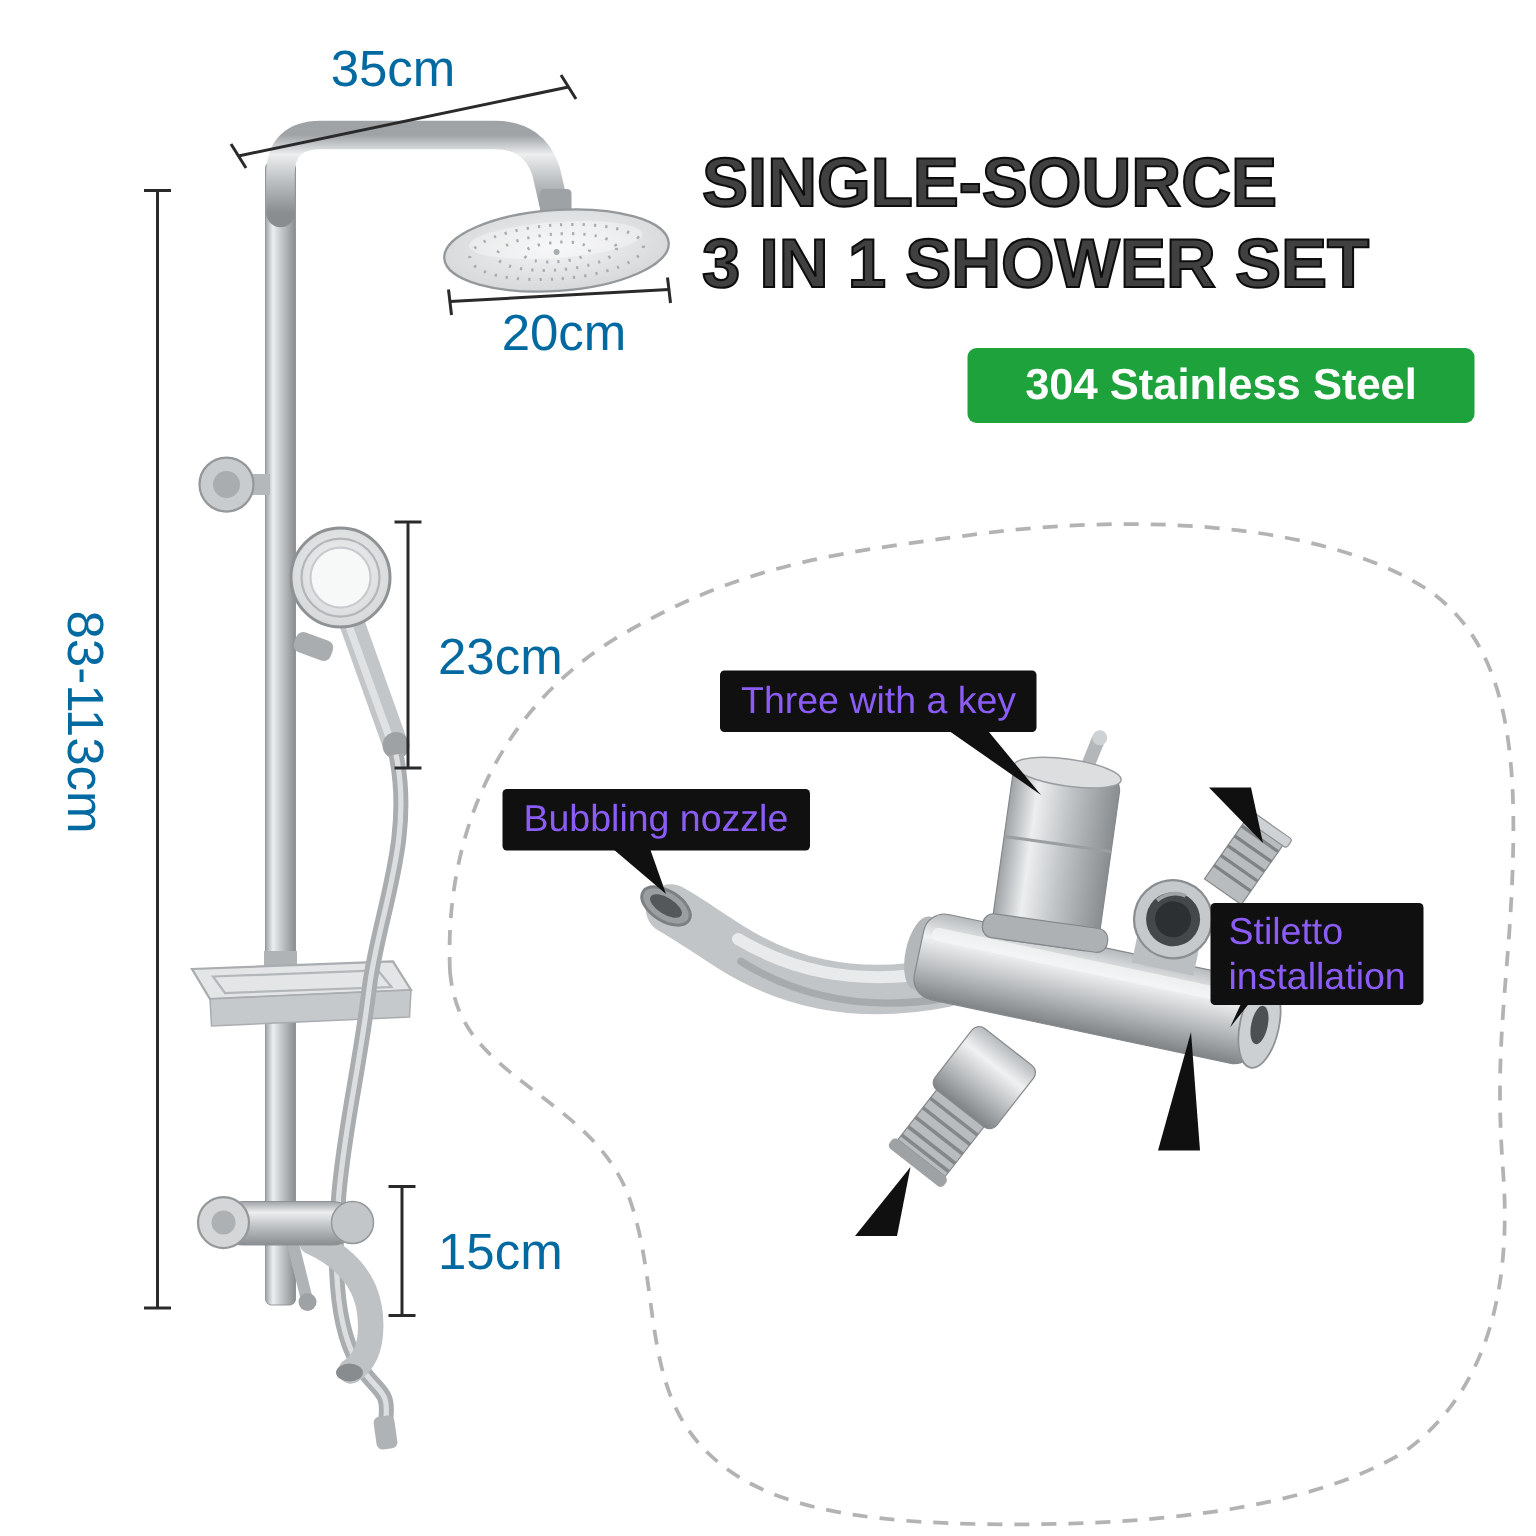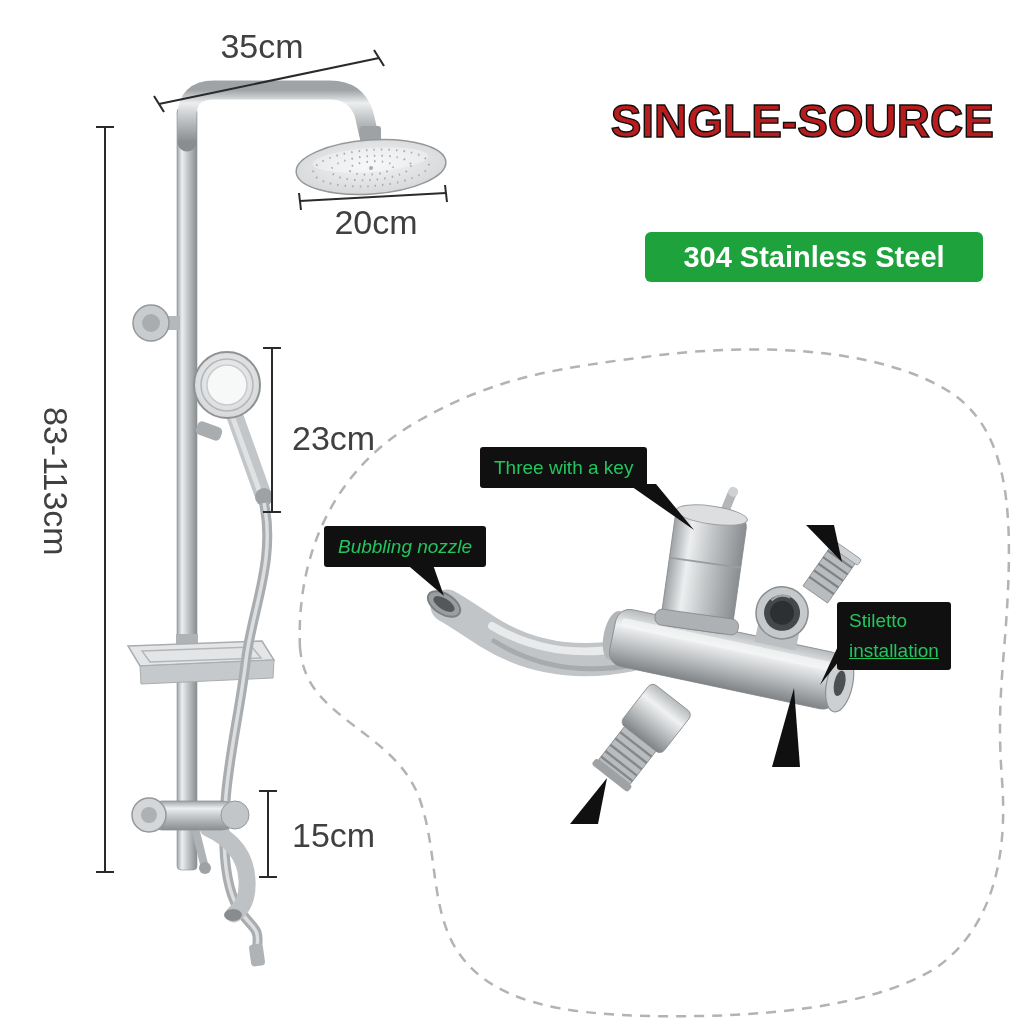--- a/index.html
+++ b/index.html
@@ -7,47 +7,47 @@
     width:1024px;height:1024px;position:relative;overflow:hidden;
     background:#ffffff;
     font-family:"Liberation Sans", sans-serif;
   }
   .stage{position:absolute;inset:0;}
   svg.art{position:absolute;left:0;top:0;z-index:1;}
   .txt{position:absolute;z-index:2;}
 
   
   .title-line{
-    position:absolute;left:468px;width:526px;text-align:right;
-    font-weight:bold;color:#b91c1c;font-size:46px;line-height:50px;
+    position:absolute;left:468px;width:526px;text-align:left;
+    font-weight:bold;color:#404040;font-size:46px;line-height:50px;
     letter-spacing:0px;-webkit-text-stroke:1.4px #0d0d0d;white-space:nowrap;
   }
   .title-1{top:96px;}
   .title-2{top:150px;}
 
   .badge{
     position:absolute;left:645px;top:232px;width:338px;height:50px;
     background:#1ea33c;color:#ffffff;border-radius:6px;
     font-size:29px;font-weight:bold;line-height:50px;text-align:center;
   }
 
   
   .dim{
-    position:absolute;color:#404040;font-size:34px;font-weight:400;
+    position:absolute;color:#0369a1;font-size:34px;font-weight:400;
     white-space:nowrap;
   }
   .dim-center{text-align:center;}
   .dim-vertical{
     writing-mode:vertical-rl;text-orientation:mixed;
   }
 
   
   .callout{
-    position:absolute;background:#101010;color:#22c55e;
-    font-size:19px;font-weight:500;line-height:31px;
+    position:absolute;background:#101010;color:#8b5cf6;
+    font-size:25px;font-weight:500;line-height:31px;
     padding:5px 14px;border-radius:3px;white-space:nowrap;
   }
 </style>
 </head>
 <body>
 
 <div class="stage">
 
   <svg class="art" width="1024" height="1024" viewBox="0 0 1024 1024">
     <defs>
@@ -211,28 +211,29 @@
       <polygon points="628,484 656,484 694,530"></polygon>
       <polygon points="806,525 834,525 842,562"></polygon>
       <polygon points="404,562 432,562 444,596"></polygon>
       <polygon points="851,618 851,646 820,685"></polygon>
       <polygon points="772,767 800,767 794,688"></polygon>
       <polygon points="570,824 598,824 607,778"></polygon>
     </g>
   </svg>
 
   <div class="txt title-line title-1">SINGLE-SOURCE</div>
+  <div class="txt title-line title-2">3 IN 1 SHOWER SET</div>
   <div class="txt badge">304 Stainless Steel</div>
 
   <div class="txt dim dim-center" style="left:192px;top:27px;width:140px;">35cm</div>
   <div class="txt dim dim-center" style="left:306px;top:203px;width:140px;">20cm</div>
   <div class="txt dim" style="left:292px;top:419px;">23cm</div>
   <div class="txt dim" style="left:292px;top:816px;">15cm</div>
   <div class="txt dim dim-vertical" style="left:36px;top:407px;">83-113cm</div>
 
   <div class="txt callout" style="left:480px;top:447px;">Three with a key</div>
-  <div class="txt callout" style="left:324px;top:526px;font-style:italic;">Bubbling nozzle</div>
-  <div class="txt callout" style="left:837px;top:602px;line-height:30px;padding:4px 12px;">
+  <div class="txt callout" style="left:335px;top:526px;">Bubbling nozzle</div>
+  <div class="txt callout" style="left:807px;top:602px;line-height:30px;padding:4px 12px;">
     <span style="display:block;">Stiletto</span>
-    <span style="display:block;text-decoration:underline;">installation</span>
+    <span style="display:block;">installation</span>
   </div>
 
 </div>
 
 </body></html>

